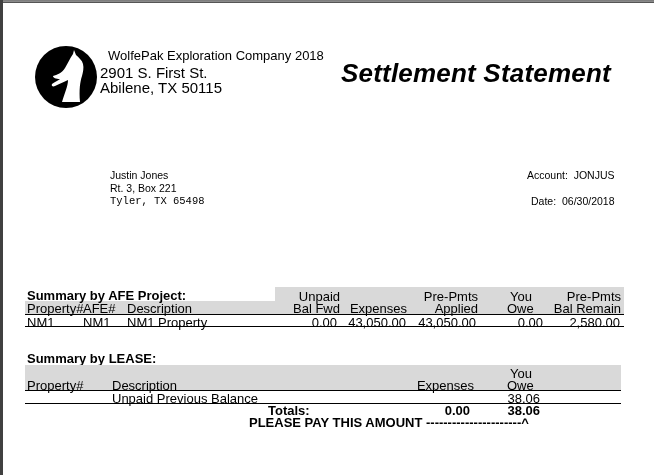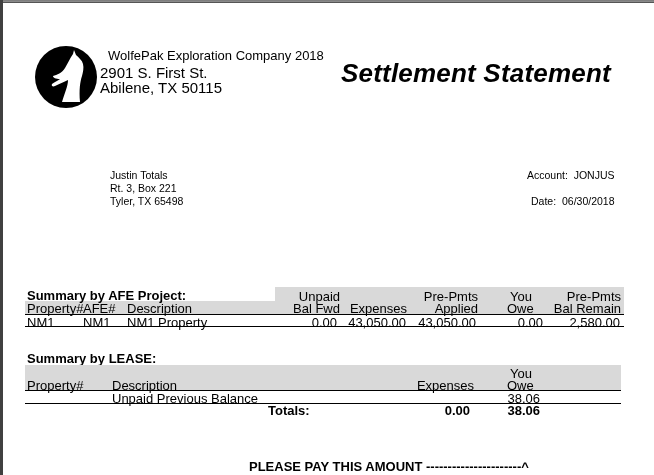--- a/index.html
+++ b/index.html
@@ -12,42 +12,42 @@
   .company-line{left:100px;font-size:15px;}
   .title{left:341px;top:58px;font-size:26px;font-weight:bold;font-style:italic;letter-spacing:0.2px;}
   .addr{left:110px;font-size:10.5px;}
   .acct{font-size:10.5px;}
   .section-title{font-size:10.5px;font-weight:bold;}
   .grey{position:absolute;background:#d9d9d9;}
   .hline{position:absolute;height:1px;background:#000;}
   .cell{position:absolute;font-size:13px;white-space:nowrap;}
   .r{text-align:right;}
   .b{font-weight:bold;}
-  .pay{font-size:13px;font-weight:bold;margin-top:44px;}
+  .pay{font-size:13px;font-weight:bold;}
 </style>
 </head>
 <body>
 
 <div class="frame-top"></div>
 <div class="frame-left"></div>
 
 <svg class="logo" viewBox="0 0 62 62">
   <circle cx="31" cy="31" r="31" fill="#000"></circle>
   <path d="M27 56 C30 46 33 40 33 34 C29 36 24 38 20 40 C18 41 16 40 17 38 C19 36 23 35 25 33 C21 33 18 32 18 30 C22 29 27 27 30 22 C33 17 35 12 38 8 L39 4 L41 9 C44 12 47 14 48 18 C49 22 48 26 47 30 C45 36 44 44 45 56 Z" fill="#fff"></path>
 </svg>
 
 <div class="abs company-name">WolfePak Exploration Company 2018</div>
 <div class="abs company-line" style="top:64px;">2901 S. First St.</div>
 <div class="abs company-line" style="top:79px;">Abilene, TX  50115</div>
 
 <div class="abs title">Settlement Statement</div>
 
-<div class="abs addr" style="top:169px;">Justin Totals</div>
+<div class="abs addr" style="top:169px;">Justin Jones</div>
 <div class="abs addr" style="top:182px;">Rt. 3, Box 221</div>
-<div class="abs addr" style="top:195px;">Tyler, TX  65498</div>
+<div class="abs addr" style="top:195px;font-family:Liberation Mono, monospace;">Tyler, TX  65498</div>
 
 <div class="abs acct" style="left:527px;top:169px;">
   <span>Account:</span>&nbsp;
   <span>JONJUS</span>
 </div>
 <div class="abs acct" style="left:531px;top:195px;">
   <span>Date:</span>&nbsp;
   <span>06/30/2018</span>
 </div>
 

